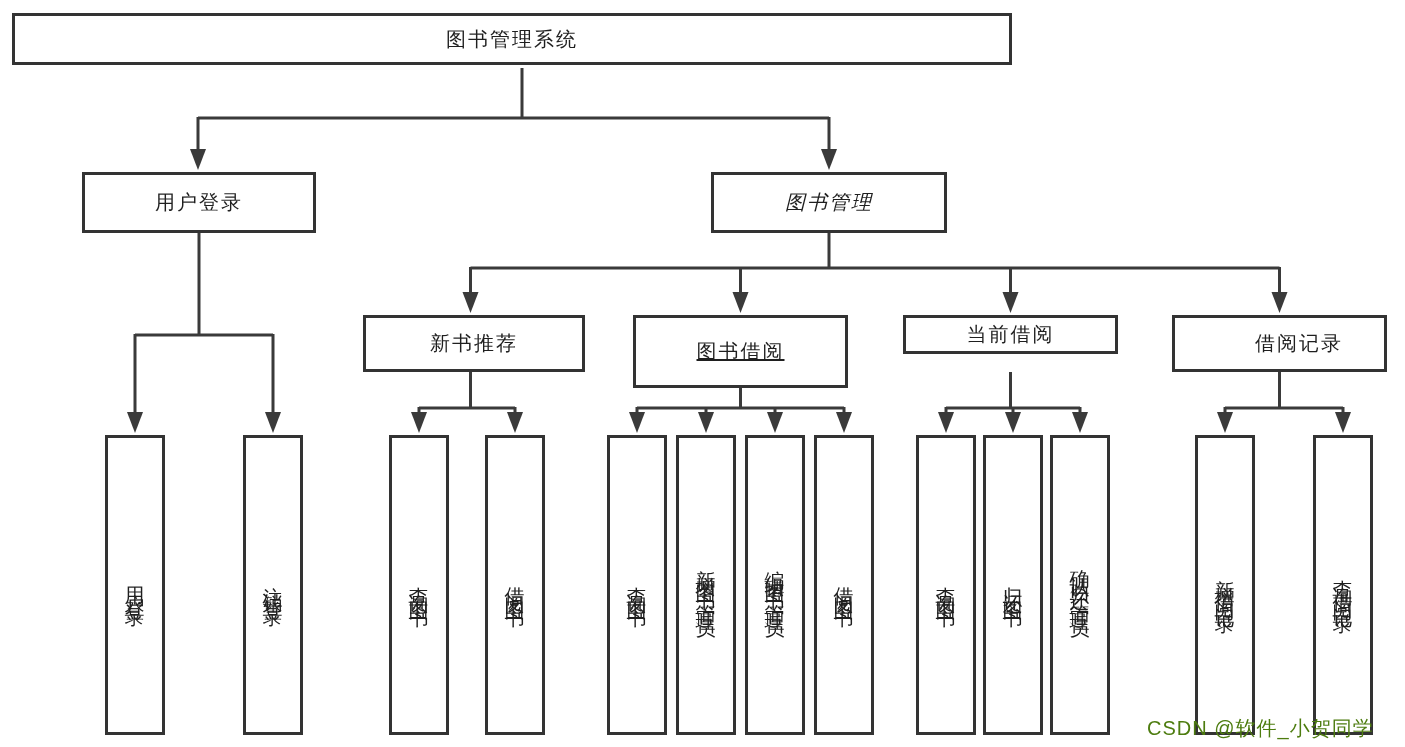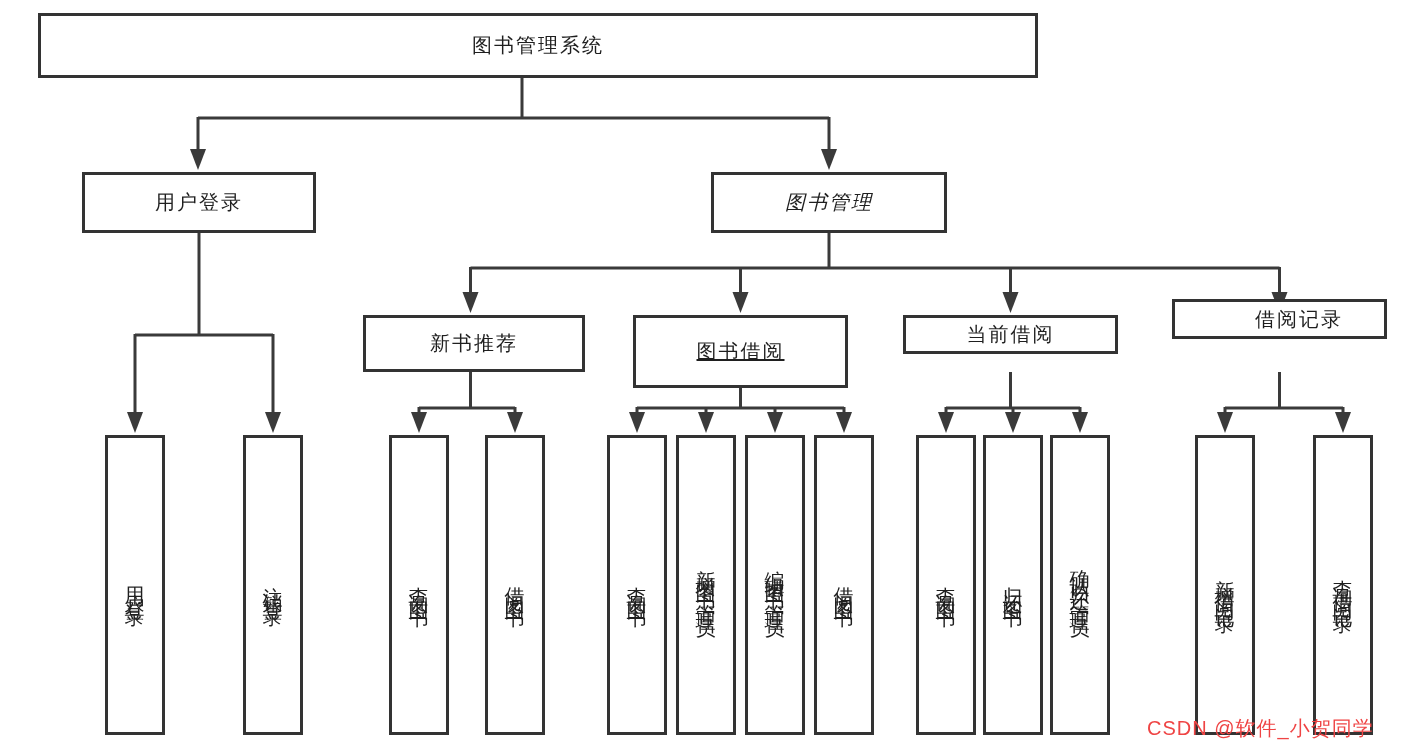--- a/index.html
+++ b/index.html
@@ -13,21 +13,21 @@
     position:absolute;z-index:2;background:#ffffff;border:3px solid #333333;
     display:flex;align-items:center;justify-content:center;
     font-size:20px;letter-spacing:2px;color:#1f1f1f;box-sizing:border-box;
   }
   .leaf{
     width:60px;height:300px;top:435px;
     writing-mode:vertical-rl;text-orientation:mixed;
     letter-spacing:7px;font-size:20px;line-height:1;
   }
   .watermark{
-    position:absolute;z-index:3;font-size:20px;color:#ef4444;
+    position:absolute;z-index:3;font-size:20px;color:#4d7c0f;
     letter-spacing:1px;white-space:nowrap;
   }
 </style>
 </head>
 <body>
 
 <div class="canvas">
 
   <svg class="wires" viewBox="0 0 1405 747" xmlns="http://www.w3.org/2000/svg">
     <g stroke="#3a3a3a" stroke-width="3" fill="none">
@@ -62,29 +62,29 @@
       <polygon points="775,433 767,412 783,412"></polygon>
       <polygon points="844,433 836,412 852,412"></polygon>
       <polygon points="946,433 938,412 954,412"></polygon>
       <polygon points="1013,433 1005,412 1021,412"></polygon>
       <polygon points="1080,433 1072,412 1088,412"></polygon>
       <polygon points="1225,433 1217,412 1233,412"></polygon>
       <polygon points="1343,433 1335,412 1351,412"></polygon>
     </g>
   </svg>
 
-  <div class="node" style="left:38px;top:13px;width:1000px;height:65px;">图书管理系统</div>
+  <div class="node" style="left:12px;top:13px;width:1000px;height:52px;">图书管理系统</div>
 
   <div class="node" style="left:82px;top:172px;width:234px;height:61px;">用户登录</div>
   <div class="node" style="left:711px;top:172px;width:236px;height:61px;font-style:italic;">图书管理</div>
 
   <div class="node" style="left:363px;top:315px;width:222px;height:57px;">新书推荐</div>
   <div class="node" style="left:633px;top:315px;width:215px;height:73px;text-decoration:underline;">图书借阅</div>
   <div class="node" style="left:903px;top:315px;width:215px;height:39px;">当前借阅</div>
-  <div class="node" style="left:1172px;top:299px;width:215px;height:40px;padding-left:39px;">借阅记录</div>
+  <div class="node" style="left:1172px;top:315px;width:215px;height:57px;padding-left:39px;">借阅记录</div>
 
   <div class="node leaf" style="left:105px;">用户登录</div>
   <div class="node leaf" style="left:243px;">注销登录</div>
 
   <div class="node leaf" style="left:389px;">查询图书</div>
   <div class="node leaf" style="left:485px;">借阅图书</div>
 
   <div class="node leaf" style="left:607px;">查询图书</div>
   <div class="node leaf" style="left:676px;">新增图书（管理员）</div>
   <div class="node leaf" style="left:745px;">编辑图书（管理员）</div>

